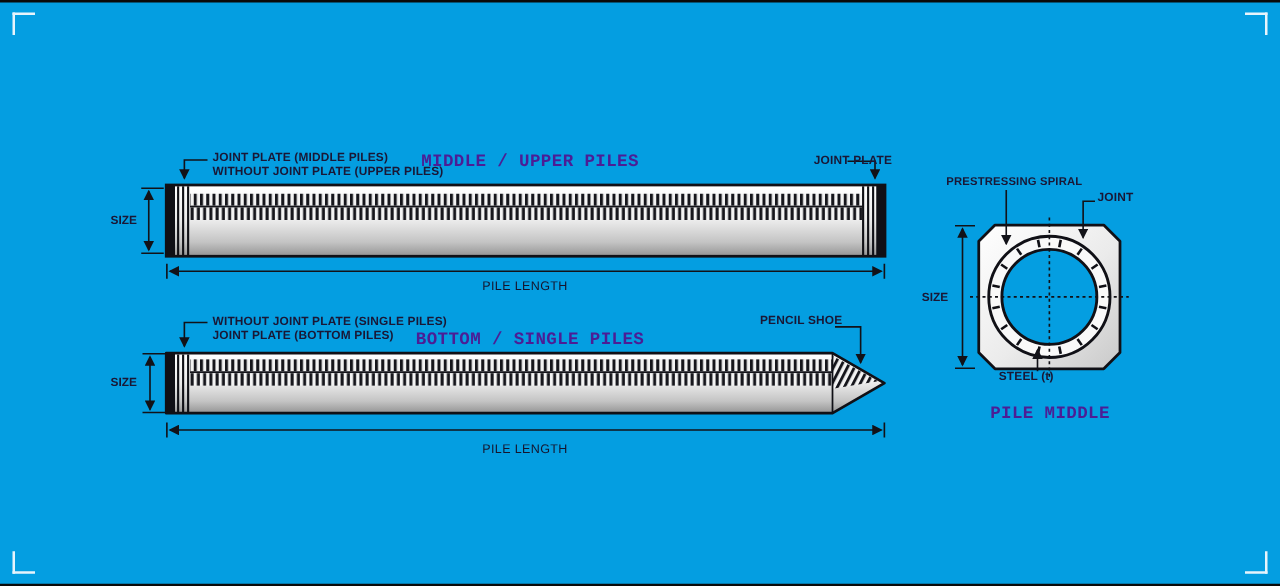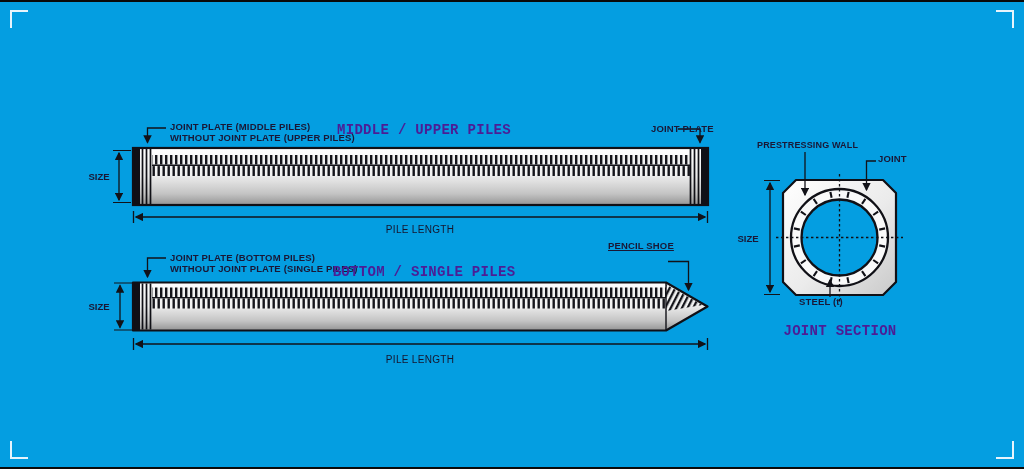--- a/index.html
+++ b/index.html
@@ -204,25 +204,25 @@
 <div class="lbl" style="left:170px; top:122px;">
   <div>JOINT PLATE (MIDDLE PILES)</div>
   <div>WITHOUT JOINT PLATE (UPPER PILES)</div>
 </div>
 <div class="title" style="left:424px; top:122px;">MIDDLE / UPPER PILES</div>
 <div class="lbl" style="left:623px; top:124px;margin-left:28px;">JOINT PLATE</div>
 <div class="size-lbl" style="left:85px; top:171px;">SIZE</div>
 <div class="dim-label" style="left:420px; top:224px;">PILE LENGTH</div>
 
 <div class="lbl" style="left:170px; top:253px;">
+  <div>WITHOUT JOINT PLATE (SINGLE PILES)</div>
   <div>JOINT PLATE (BOTTOM PILES)</div>
-  <div>WITHOUT JOINT PLATE (SINGLE PILES)</div>
 </div>
 <div class="title" style="left:424px; top:264px;">BOTTOM / SINGLE PILES</div>
-<div class="lbl" style="left:608px; top:241px;text-decoration:underline;">PENCIL SHOE</div>
+<div class="lbl" style="left:608px; top:252px;">PENCIL SHOE</div>
 <div class="size-lbl" style="left:85px; top:301px;">SIZE</div>
 <div class="dim-label" style="left:420px; top:354px;">PILE LENGTH</div>
 
-<div class="lbl" style="left:757px; top:140px; font-size:9px;">PRESTRESSING WALL</div>
+<div class="lbl" style="left:757px; top:140px; font-size:9px;">PRESTRESSING SPIRAL</div>
 <div class="lbl" style="left:878px; top:154px;">JOINT</div>
 <div class="size-lbl" style="left:734px; top:233px;">SIZE</div>
 <div class="lbl" style="left:799px; top:297px;">STEEL (t)</div>
-<div class="title" style="left:840px; top:323px;">JOINT SECTION</div>
+<div class="title" style="left:840px; top:323px;">PILE MIDDLE</div>
 
 </body></html>

